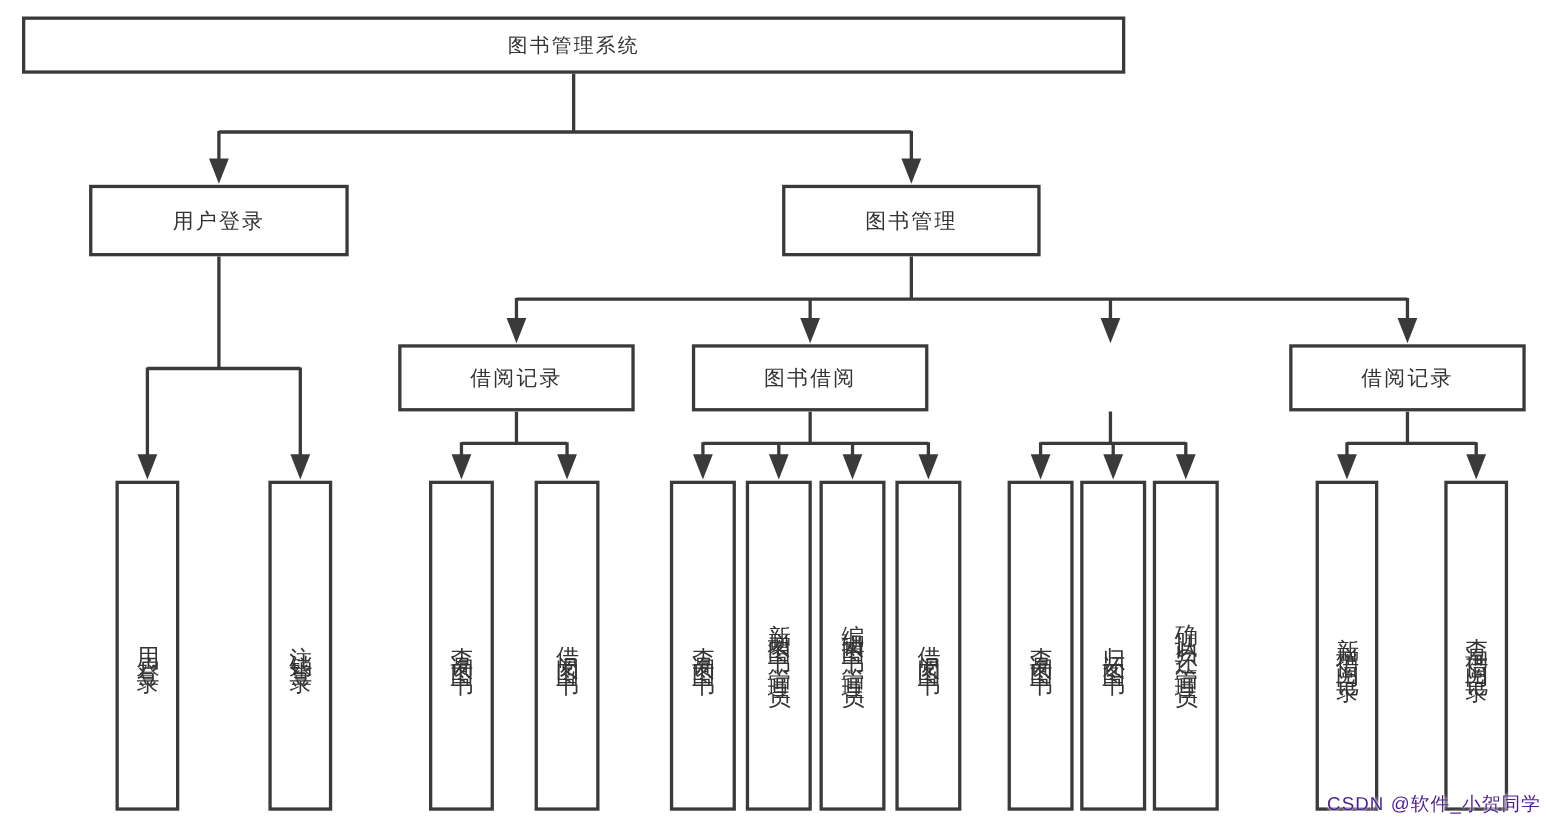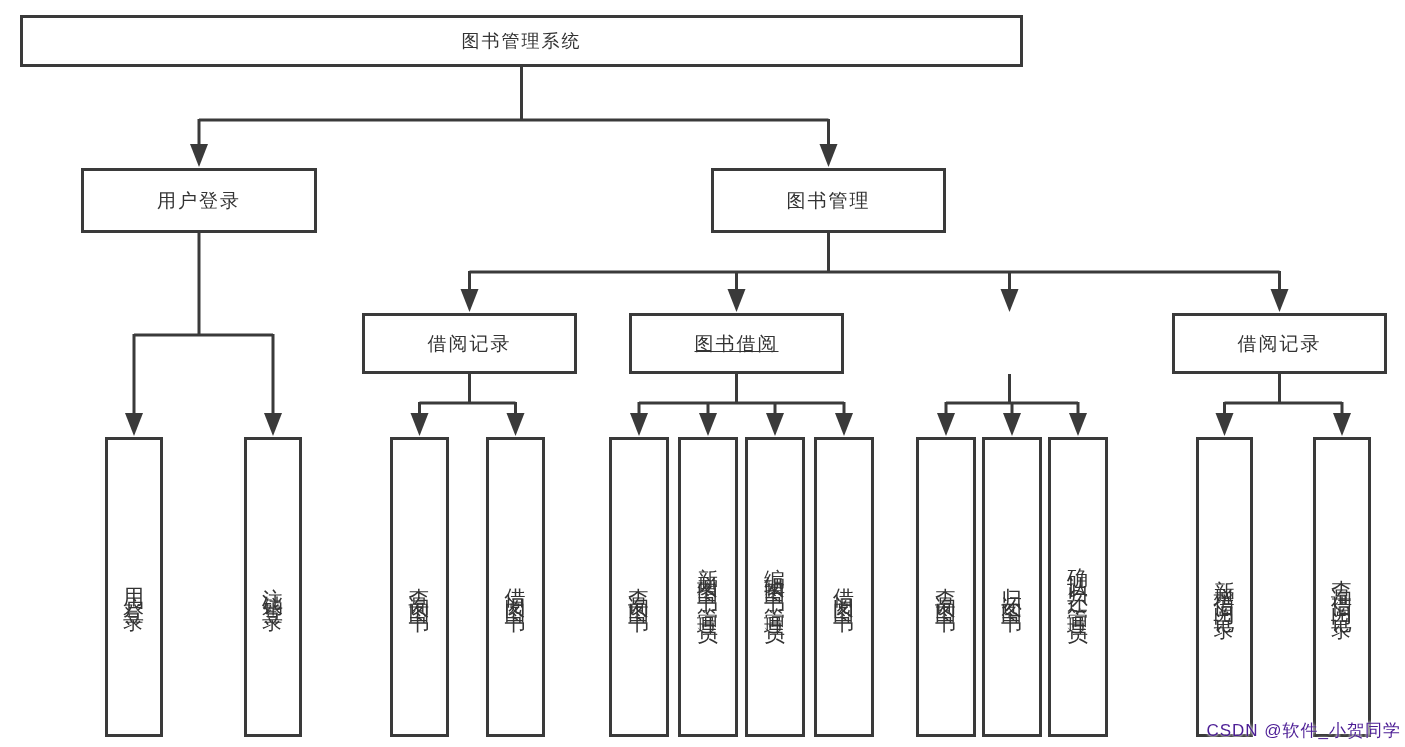--- a/index.html
+++ b/index.html
@@ -95,21 +95,21 @@
       <polygon points="1333,413 1351,413 1342,436"></polygon>
     </g>
   </svg>
 
   <div class="node root-node" style="left:20px; top:15px; width:1003px; height:52px;">图书管理系统</div>
 
   <div class="node h-node" style="left:81px; top:168px; width:236px; height:65px;">用户登录</div>
   <div class="node h-node" style="left:711px; top:168px; width:235px; height:65px;">图书管理</div>
 
   <div class="node h-node" style="left:362px; top:313px; width:215px; height:61px;">借阅记录</div>
-  <div class="node h-node" style="left:629px; top:313px; width:215px; height:61px;text-decoration:underline;">图书借阅</div>
+  <div class="node h-node" style="left:629px; top:313px; width:215px; height:61px;">图书借阅</div>
   <div class="node h-node" style="left:1172px; top:313px; width:215px; height:61px;">借阅记录</div>
 
   <div class="node v-node" style="left:105px; top:437px; width:58px; height:300px;">
     <span class="vtext">用户登录</span>
   </div>
   <div class="node v-node" style="left:244px; top:437px; width:58px; height:300px;">
     <span class="vtext">注销登录</span>
   </div>
 
   <div class="node v-node" style="left:390px; top:437px; width:59px; height:300px;">

